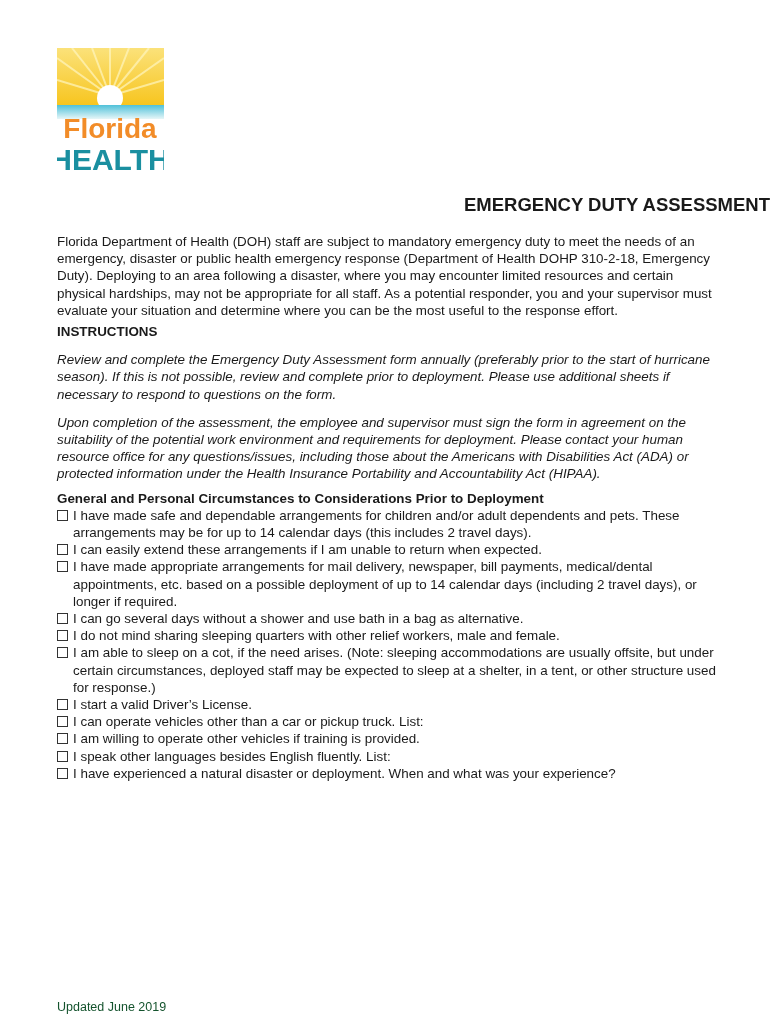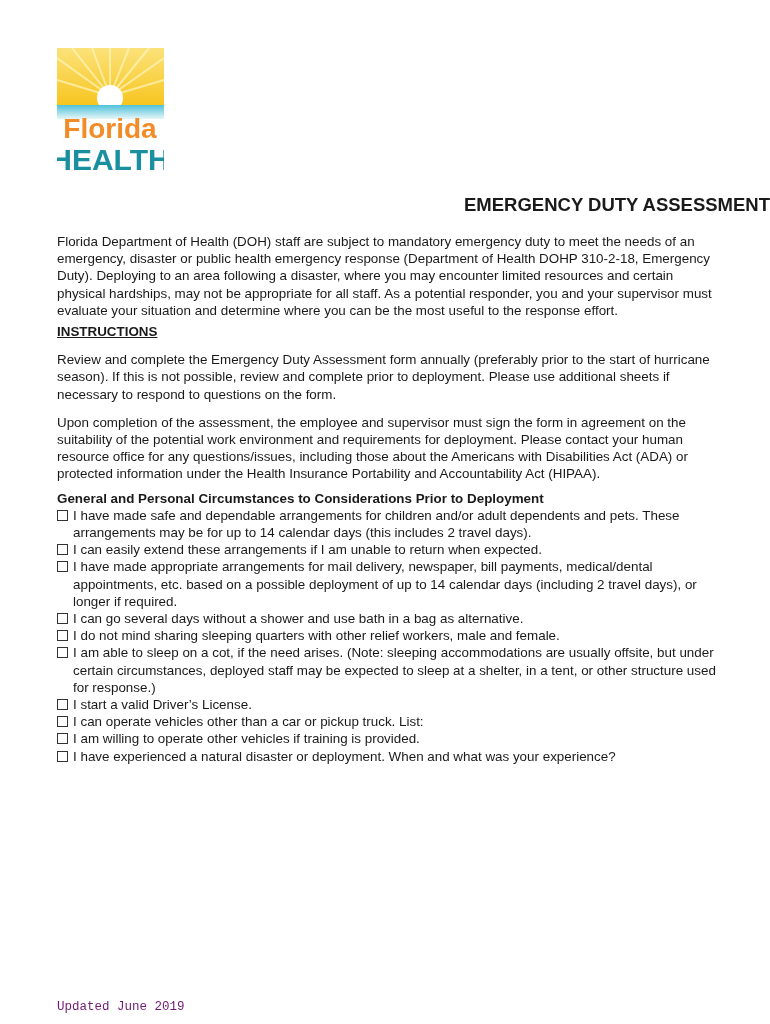--- a/index.html
+++ b/index.html
@@ -4,27 +4,27 @@
 <style>
   html, body { margin: 0; padding: 0; background: #ffffff; }
   body { width: 770px; height: 1024px; position: relative; overflow: hidden;
          font-family: "Liberation Sans", sans-serif; color: #1a1a1a; }
   .logo { position: absolute; left: 57px; top: 48px; width: 107px; height: 126px; text-decoration: underline; }
   .title { position: absolute; left: 0; width: 770px; top: 194px; text-align: right;
            font-weight: bold; font-size: 18.5px; letter-spacing: 0px; }
   .content { position: absolute; left: 57px; top: 233px; width: 660px; font-size: 13.4px; line-height: 17.2px; }
   p { margin: 0; }
   .intro { margin-bottom: 4px; }
-  .heading { font-weight: bold; text-decoration: underline; margin-bottom: 11px; }
-  .para { margin-bottom: 11px; }
+  .heading { font-weight: bold; margin-bottom: 11px; }
+  .para { margin-bottom: 11px; font-style: italic; }
   .subheading { font-weight: bold; margin-top: -4px; }
   .item { display: flex; align-items: flex-start; }
   .box { display: inline-block; width: 9px; height: 9px; border: 1px solid #333; margin: 3px 5px 0 0; flex: 0 0 auto; cursor: pointer; }
   .item-text { flex: 1; }
-  .footer { position: absolute; left: 57px; top: 1000px; font-size: 12.5px; font-family: Liberation Mono, monospace; color: #701a75; }
+  .footer { position: absolute; left: 57px; top: 1000px; font-size: 12.5px; font-family: Liberation Sans, sans-serif; color: #14532d; }
 </style>
 </head>
 <body>
 
 <div class="logo">
   <svg width="107" height="126" viewBox="0 0 107 126">
     <defs>
       <linearGradient id="sky" x1="0" y1="0" x2="0" y2="1">
         <stop offset="0" stop-color="#fbe27a"></stop>
         <stop offset="1" stop-color="#f7c51e"></stop>
@@ -95,17 +95,21 @@
   <div class="item">
       <span class="box"></span>
       <span class="item-text">I can operate vehicles other than a car or pickup truck. List:</span>
     </div>
   <div class="item">
       <span class="box"></span>
       <span class="item-text">I am willing to operate other vehicles if training is provided.</span>
     </div>
   <div class="item">
       <span class="box"></span>
+      <span class="item-text">I speak other languages besides English fluently. List:</span>
+    </div>
+  <div class="item">
+      <span class="box"></span>
       <span class="item-text">I have experienced a natural disaster or deployment. When and what was your experience?</span>
     </div>
 </div>
 
 <div class="footer">Updated June 2019</div>
 
 </body></html>

